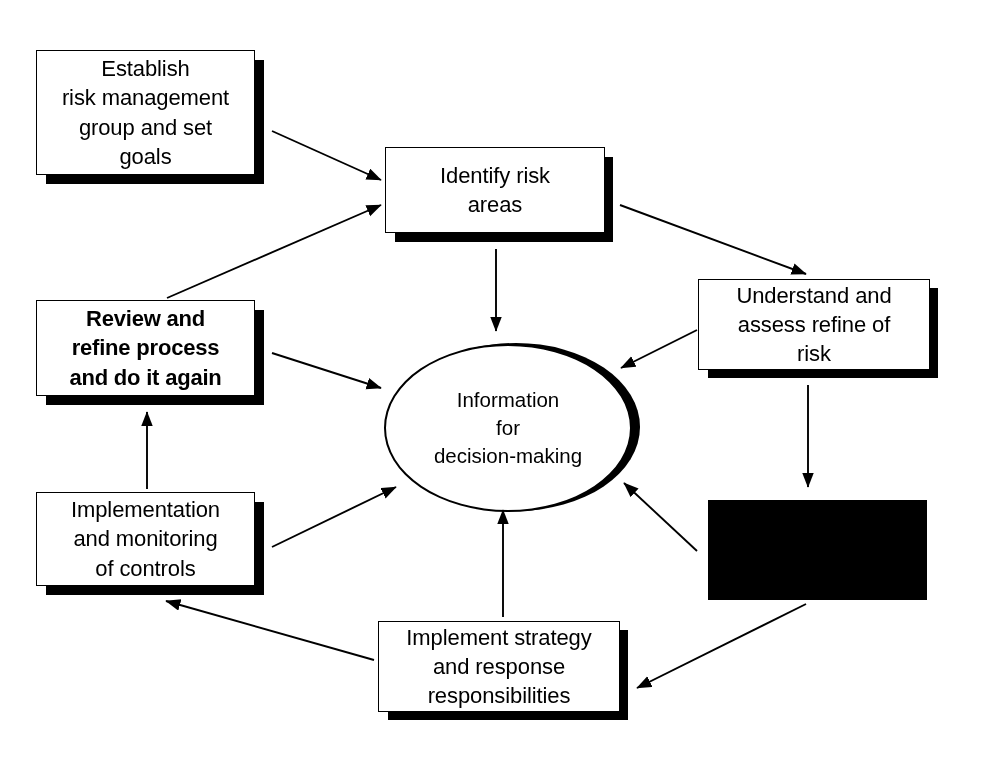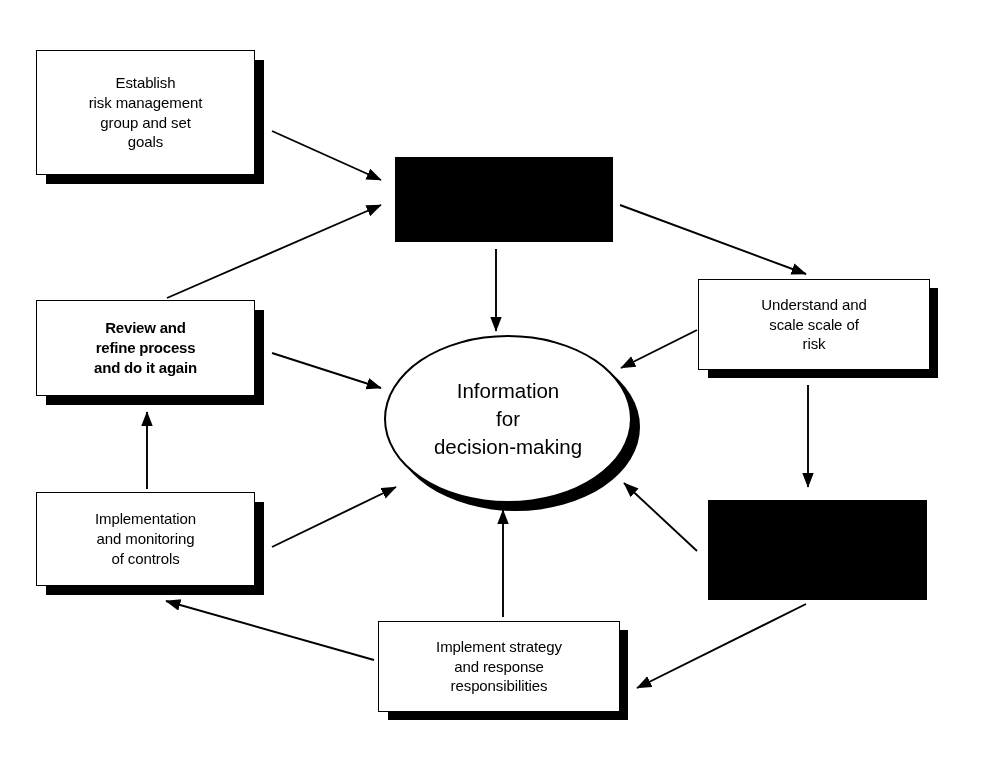--- a/index.html
+++ b/index.html
@@ -24,21 +24,21 @@
   .node {
     position: absolute;
     box-sizing: border-box;
     background: #ffffff;
     border: 1.6px solid #000000;
     display: flex;
     align-items: center;
     justify-content: center;
     text-align: center;
     color: #000000;
-    font-size: 15px;
+    font-size: 22px;
     line-height: 1.32;
     letter-spacing: -0.1px;
     z-index: 3;
   }
   .node.bold {
     font-weight: 700;
     letter-spacing: -0.2px;
   }
   .shadow {
     position: absolute;
@@ -84,37 +84,41 @@
 
   <div class="shadow" style="left:46px; top:60px; width:218px; height:124px;"></div>
   <div class="shadow" style="left:395px; top:157px; width:218px; height:85px;"></div>
   <div class="shadow" style="left:708px; top:288px; width:230px; height:90px;"></div>
   <div class="shadow" style="left:708px; top:500px; width:219px; height:100px;"></div>
   <div class="shadow" style="left:388px; top:630px; width:240px; height:90px;"></div>
   <div class="shadow" style="left:46px; top:502px; width:218px; height:93px;"></div>
   <div class="shadow" style="left:46px; top:310px; width:218px; height:95px;"></div>
   <div class="ellipse-shadow" style="left:392px; top:343px; width:248px; height:168px;"></div>
 
-  <div class="ellipse" style="left:384px; top:335px; width:248px; height:168px;">
+  <div class="ellipse" style="left:384px; top:344px; width:248px; height:168px;">
     <span class="nodetext">Information
 for
 decision-making</span>
   </div>
 
   <div class="node" style="left:36px; top:50px; width:219px; height:125px;">
     <span class="nodetext">Establish
 risk management
 group and set
 goals</span>
   </div>
 
+  <div class="node" style="left:385px; top:147px; width:220px; height:86px;">
+    <span class="nodetext">Identify risk
+areas</span>
+  </div>
 
   <div class="node" style="left:698px; top:279px; width:232px; height:91px;">
     <span class="nodetext">Understand and
-scale scale of
+assess refine of
 risk</span>
   </div>
 
 
   <div class="node" style="left:378px; top:621px; width:242px; height:91px;">
     <span class="nodetext">Implement strategy
 and response
 responsibilities</span>
   </div>
 

